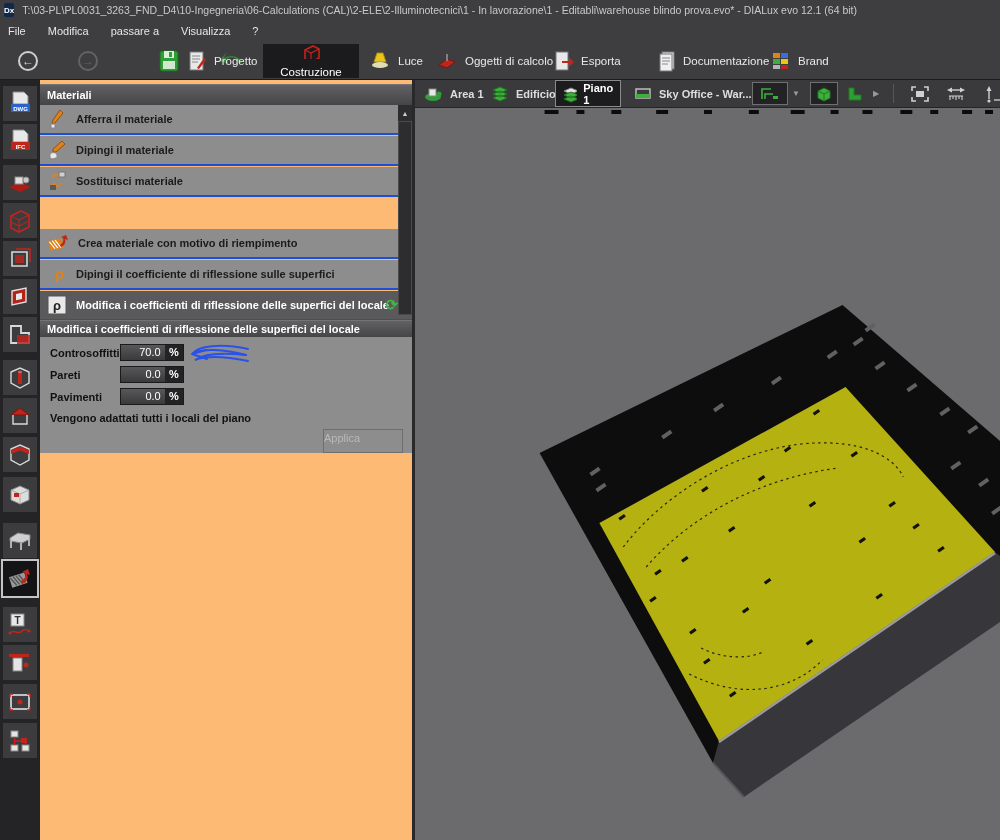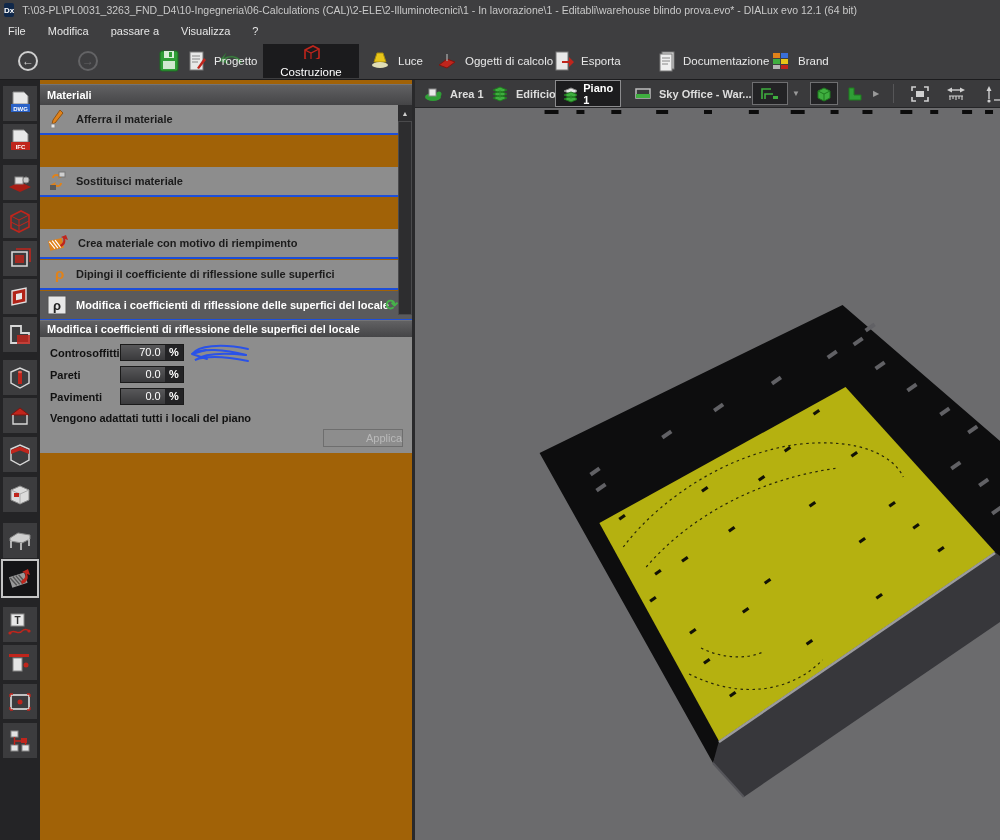--- a/index.html
+++ b/index.html
@@ -32,21 +32,21 @@
          gap:7px; padding:0 6px; color:#e8e8e8; font-size:11.5px; }
   .tab.active { background:#1b1b1d; color:#fff;flex-direction:column; }
 
   
   .sidebar { position:absolute; left:0; top:80px; width:40px; height:760px; background:#242426; }
   .side-cell { position:absolute; left:3px; width:34px; height:35px; background:#3c3c3e;
                display:flex; align-items:center; justify-content:center; }
   .side-cell.sel { background:#141416; outline:2px solid #c4c4c4; }
 
   
-  .panel { position:absolute; left:40px; top:80px; width:372px; height:760px; background:#a16207; }
+  .panel { position:absolute; left:40px; top:80px; width:372px; height:760px; background:#fdba74; }
   .p-header { position:absolute; left:0; width:372px; height:21px;
               background:linear-gradient(#616163,#454547); border-top:1px solid #737375;
               color:#fff; font-size:11px; font-weight:bold; display:flex; align-items:center;
               padding-left:7px; }
   .tool-row { position:absolute; left:0; width:358px; height:30px; background:#8d8d8d;
               border-bottom:2px solid #1d4ed8; display:flex; align-items:center; gap:9px;
               padding-left:7px; font-size:11px; font-weight:bold; color:#1b1b1b; }
   .tool-row.sel { background:#5a5a5c; color:#fff; width:372px; }
   .refresh { position:absolute; right:14px; color:#46b24a; font-size:15px; font-weight:bold; }
   .scroll { position:absolute; left:358px; top:25px; width:14px; height:210px; background:#4a4a4c; }
@@ -55,23 +55,23 @@
   .scroll .thumb { position:absolute; top:17px; left:1px; width:12px; height:192px; background:#2d2d2f; }
   .subpanel { position:absolute; left:0; top:257px; width:372px; height:116px; background:#8d8d8d; }
   .field-label { position:absolute; left:10px; font-size:11px; font-weight:bold; color:#111; }
   .field { position:absolute; left:80px; width:64px; height:17px; display:flex;
            border:1px solid #1a1a1a; background:#1f1f21; }
   .field .num { width:45px; background:linear-gradient(#58585a,#3a3a3c); color:#fff;
                 font-size:11px; font-weight:normal; text-align:right; padding:1px 4px 0 4px; }
   .field .unit { width:19px; background:#232325; color:#fff; font-size:11px; font-weight:bold;
                  text-align:center; padding-top:1px; }
   .note { position:absolute; left:10px; top:75px; font-size:11px; font-weight:bold; color:#111; }
-  .apply-btn { position:absolute; left:283px; top:92px; width:80px; height:18px;
+  .apply-btn { position:absolute; left:283px; top:92px; width:80px; height:24px;
                background:#8d8d8d; border:1px solid #6e6e6e; color:#b9b9b9; font-size:11px;
-               text-align:right; line-height:17px; }
+               text-align:left; line-height:17px; }
   .divider-v { position:absolute; left:412px; top:80px; width:3px; height:760px; background:#29292b; }
 
   
   .viewport { position:absolute; left:415px; top:80px; width:585px; height:760px; background:#6b6b6d; }
   .vp-toolbar { position:absolute; left:0; top:0; width:585px; height:28px; background:#3a3a3c;
                 border-bottom:1px solid #252527; }
   .bc-item { position:absolute; top:0; height:27px; display:flex; align-items:center; gap:6px;
              color:#dedede; font-size:11px; font-weight:bold; padding:0 5px; }
   .bc-item.active { background:#1c1c1e; border:1px solid #8b8b8d; color:#fff; }
   .vp-btn { position:absolute; top:2px; height:23px; display:flex; align-items:center;
@@ -300,20 +300,27 @@
 
   <div class="panel">
     <div class="p-header" style="top:4px">Materiali</div>
 
     <div class="tool-row" style="top:25px">
       <svg width="20" height="22">
         <path d="M13 2 L16 5 L8 15 L5 16 L6 12 Z" fill="#e0821a" stroke="#8f5210"></path>
         <rect x="4" y="16" width="4" height="4" fill="#e8e8e8" stroke="#888"></rect>
         </svg>
       <span>Afferra il materiale</span>
+    </div>
+    <div class="tool-row" style="top:56px">
+      <svg width="20" height="22">
+        <path d="M15 2 L18 5 L9 13 L6 13 L6 10 Z" fill="#e0821a" stroke="#8f5210"></path>
+        <path d="M3 15 C5 13 9 13 10 16 C11 19 6 21 3 19 Z" fill="#e8e8e8" stroke="#888"></path>
+        </svg>
+      <span>Dipingi il materiale</span>
     </div>
     <div class="tool-row" style="top:87px">
       <svg width="20" height="22">
         <path d="M5 8 C5 4 10 3 13 5 L12 2 L17 6 L11 9 L12 7 C9 5 7 6 7 8 Z" fill="#e0821a"></path>
         <path d="M15 13 C15 17 10 18 7 16 L8 19 L3 15 L9 12 L8 14 C11 16 13 15 13 13 Z" fill="#e0821a"></path>
         <rect x="12" y="2" width="6" height="5" fill="#cfcfcf" stroke="#777"></rect>
           <rect x="3" y="15" width="6" height="5" fill="#5a5a5a"></rect>
         </svg>
       <span>Sostituisci materiale</span>
     </div>

